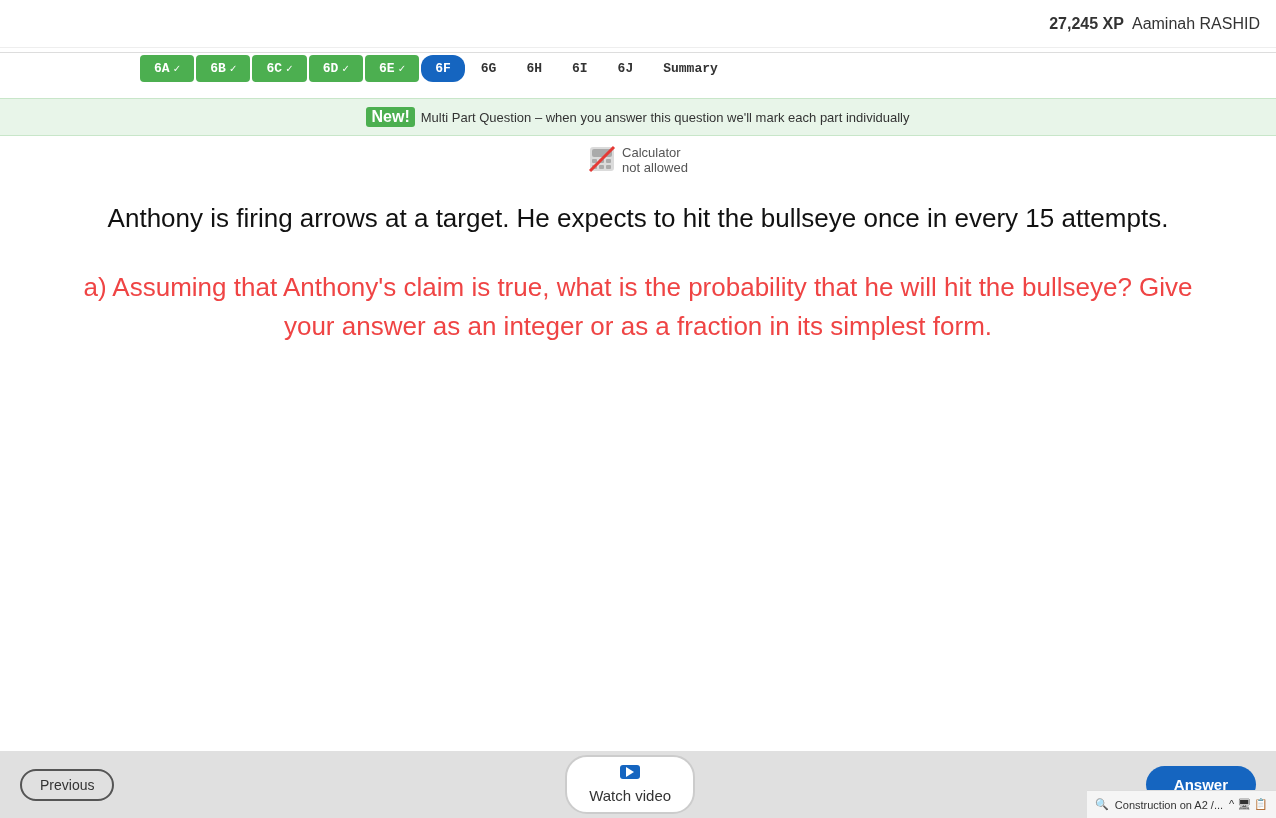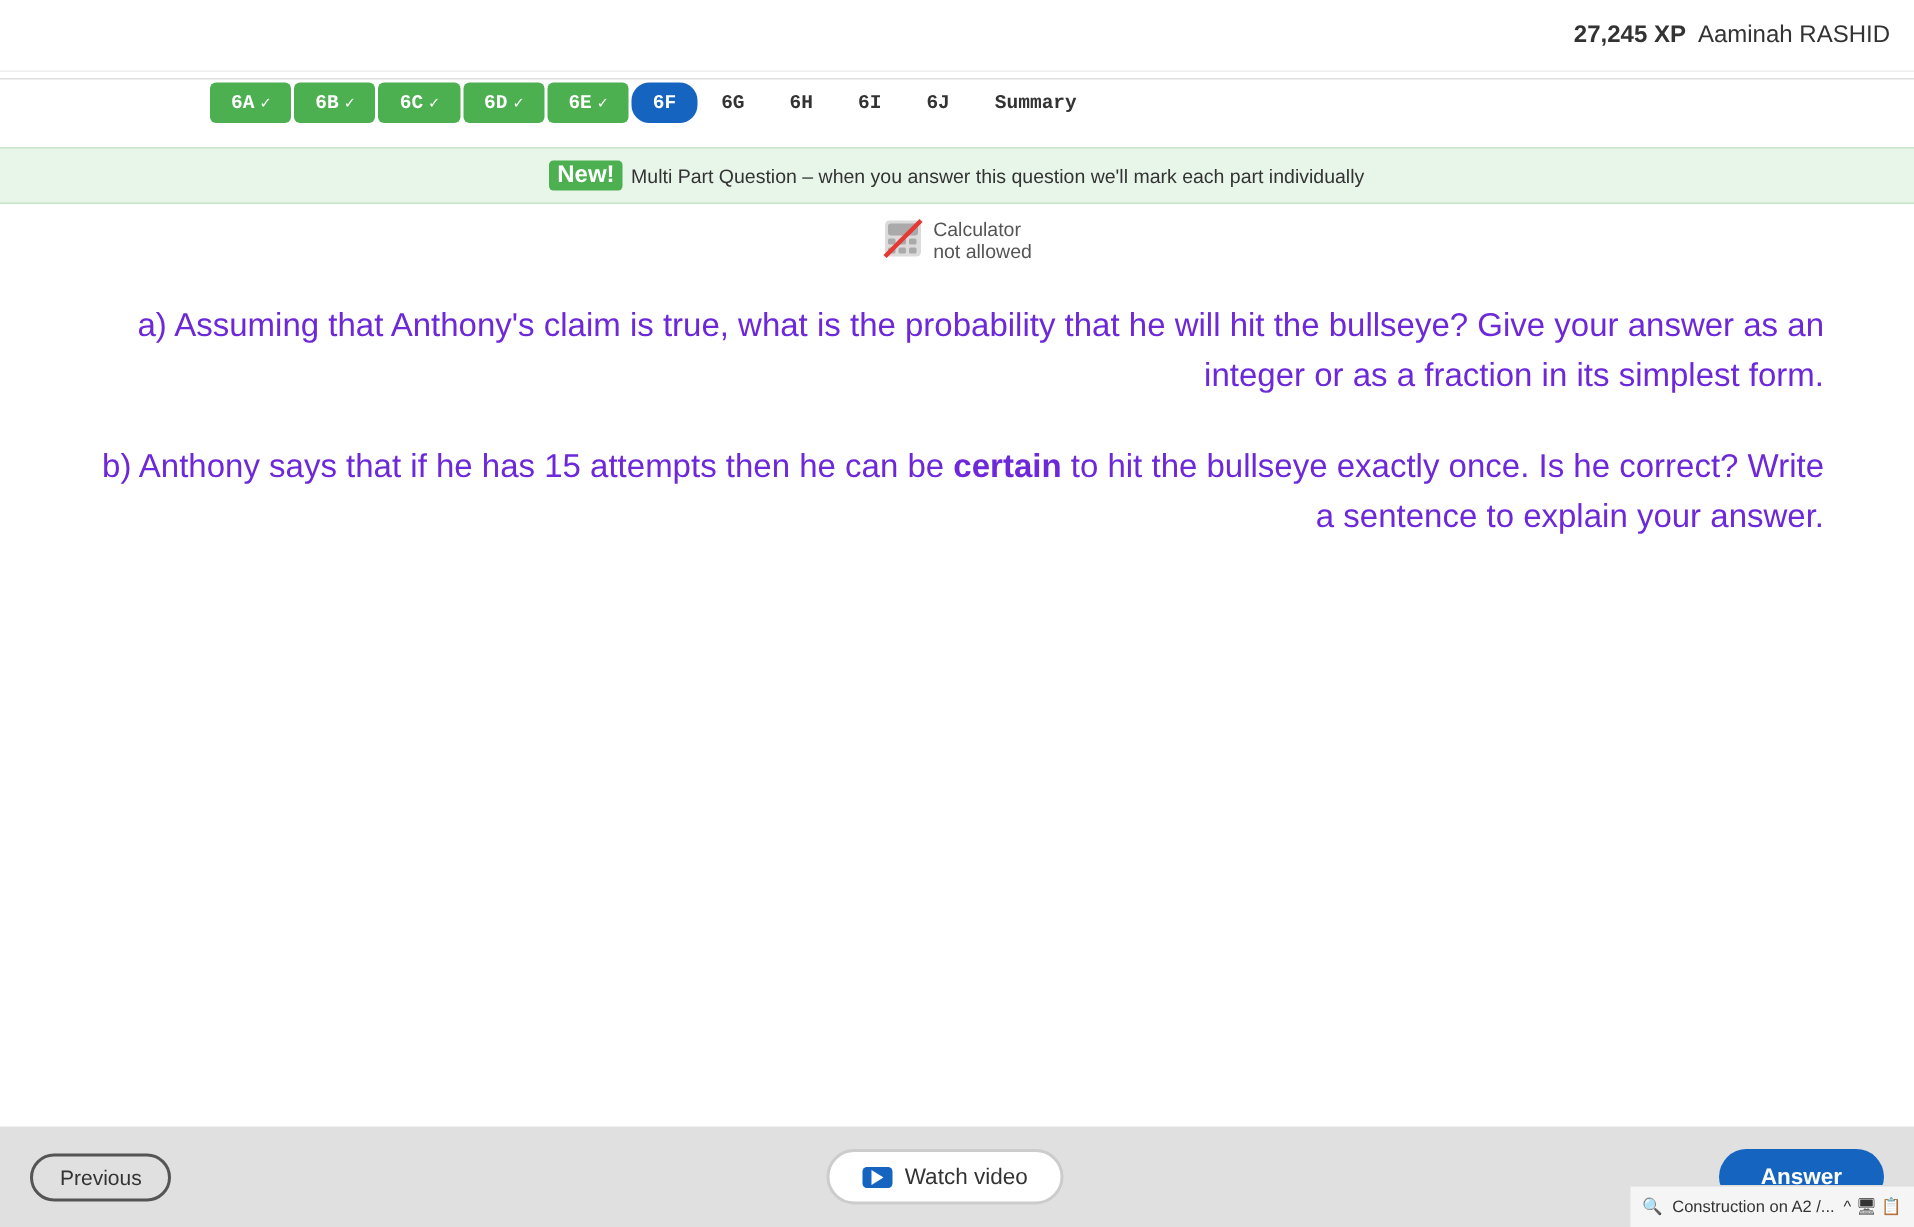--- a/index.html
+++ b/index.html
@@ -176,25 +176,25 @@
 
     .question-intro {
       font-size: 26px;
       font-weight: 400;
       color: #111;
       line-height: 1.4;
       margin-bottom: 32px;
     }
 
     .question-part {
-      font-size: 22px;
-      color: #6d28d9;
+      font-size: 26px;
+      color: #ef4444;
       line-height: 1.5;
       margin-bottom: 28px;
-      text-align: right;
+      text-align: center;
       padding: 0 20px;
     }
 
     .question-part b {
       font-weight: 900;
     }
 
     
     .bottom-bar {
       position: absolute;
@@ -223,20 +223,21 @@
       background: #fff;
       border: 2px solid #ccc;
       border-radius: 22px;
       padding: 8px 22px;
       font-size: 15px;
       color: #333;
       cursor: pointer;
       display: flex;
       align-items: center;
       gap: 8px;
+      flex-direction: column;
     }
 
     .watch-icon {
       width: 20px;
       height: 14px;
       background: #1565c0;
       border-radius: 3px;
       display: inline-flex;
       align-items: center;
       justify-content: center;
@@ -363,25 +364,23 @@
       </svg>
     </div>
     <div>
       <div>Calculator</div>
       <div>not allowed</div>
     </div>
   </div>
 </div>
 
 <div class="question-content">
+  <p class="question-intro">Anthony is firing arrows at a target. He expects to hit the bullseye once in every 15 attempts.</p>
   <p class="question-part">
     <span>a) Assuming that Anthony's claim is true, what is the probability that he will hit the bullseye? Give your answer as an integer or as a fraction in its simplest form.</span>
-  </p>
-  <p class="question-part">
-    <span>b) Anthony says that if he has 15 attempts then he can be <b>certain</b> to hit the bullseye exactly once. Is he correct? Write a sentence to explain your answer.</span>
   </p>
 </div>
 
 <div class="bottom-bar">
   <button class="previous-btn">Previous</button>
   <button class="watch-video-btn">
     <span class="watch-icon"></span>
     <span>Watch video</span>
   </button>
   <button class="answer-btn">Answer</button>

